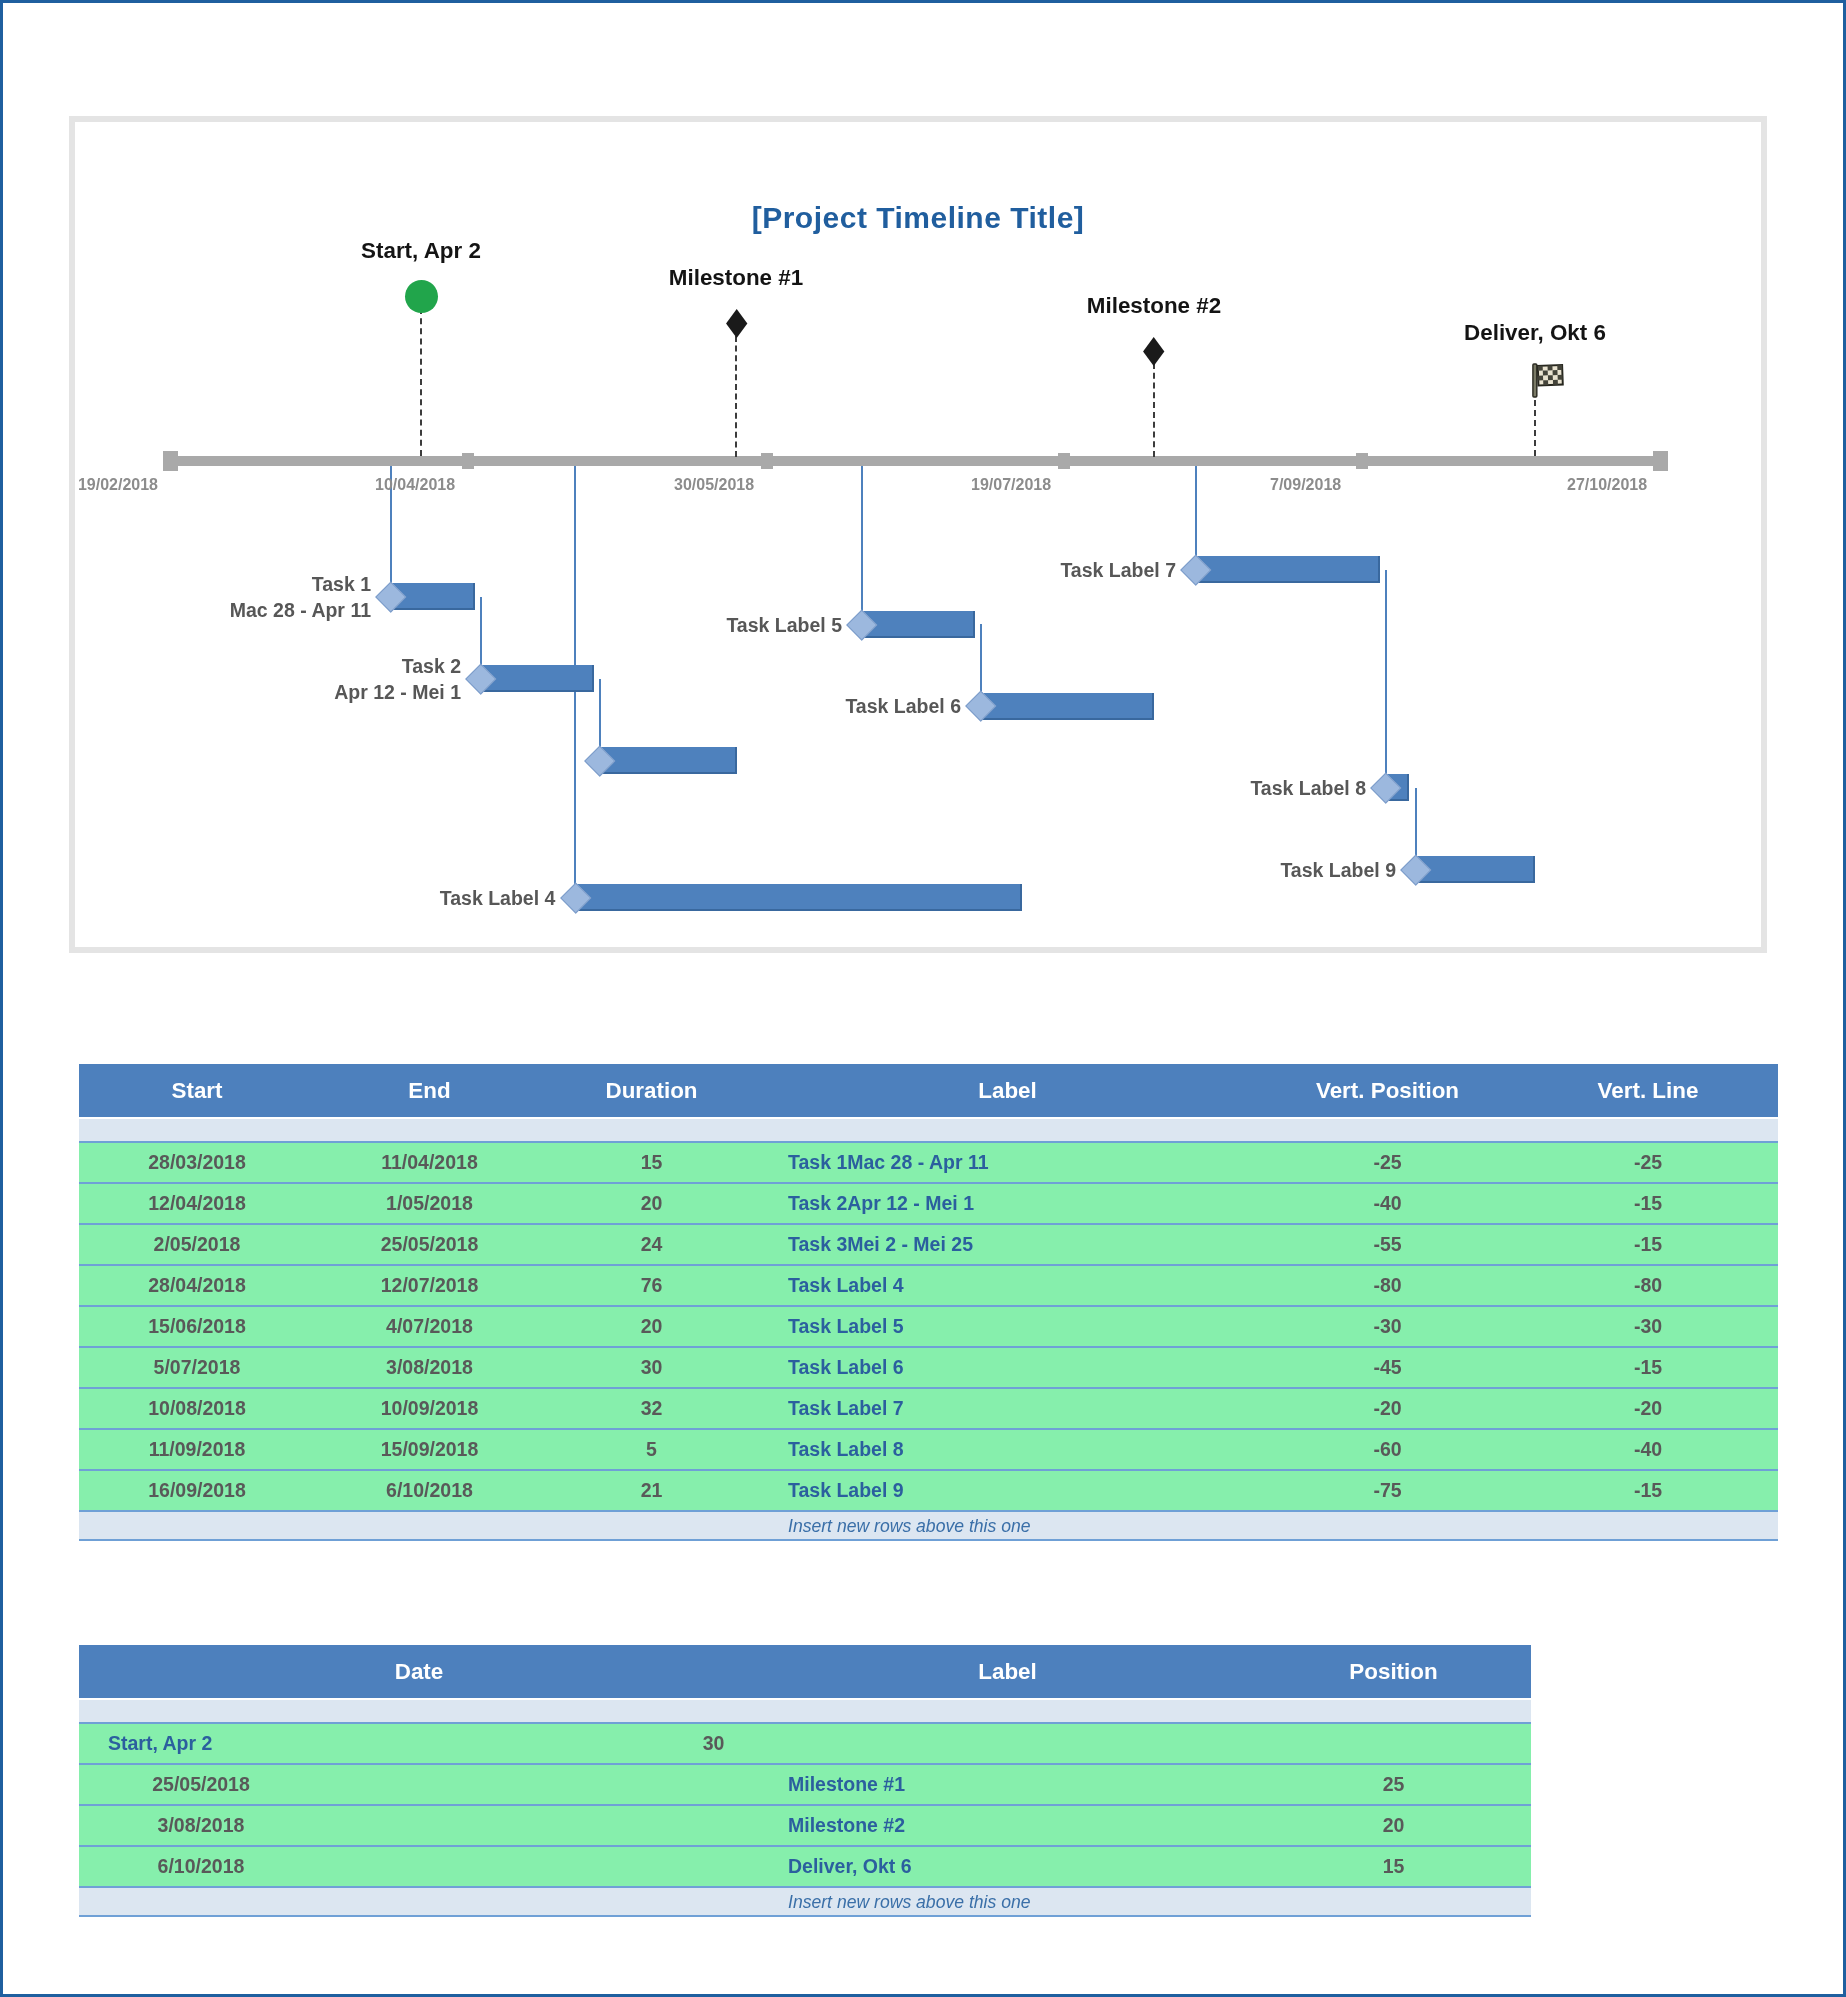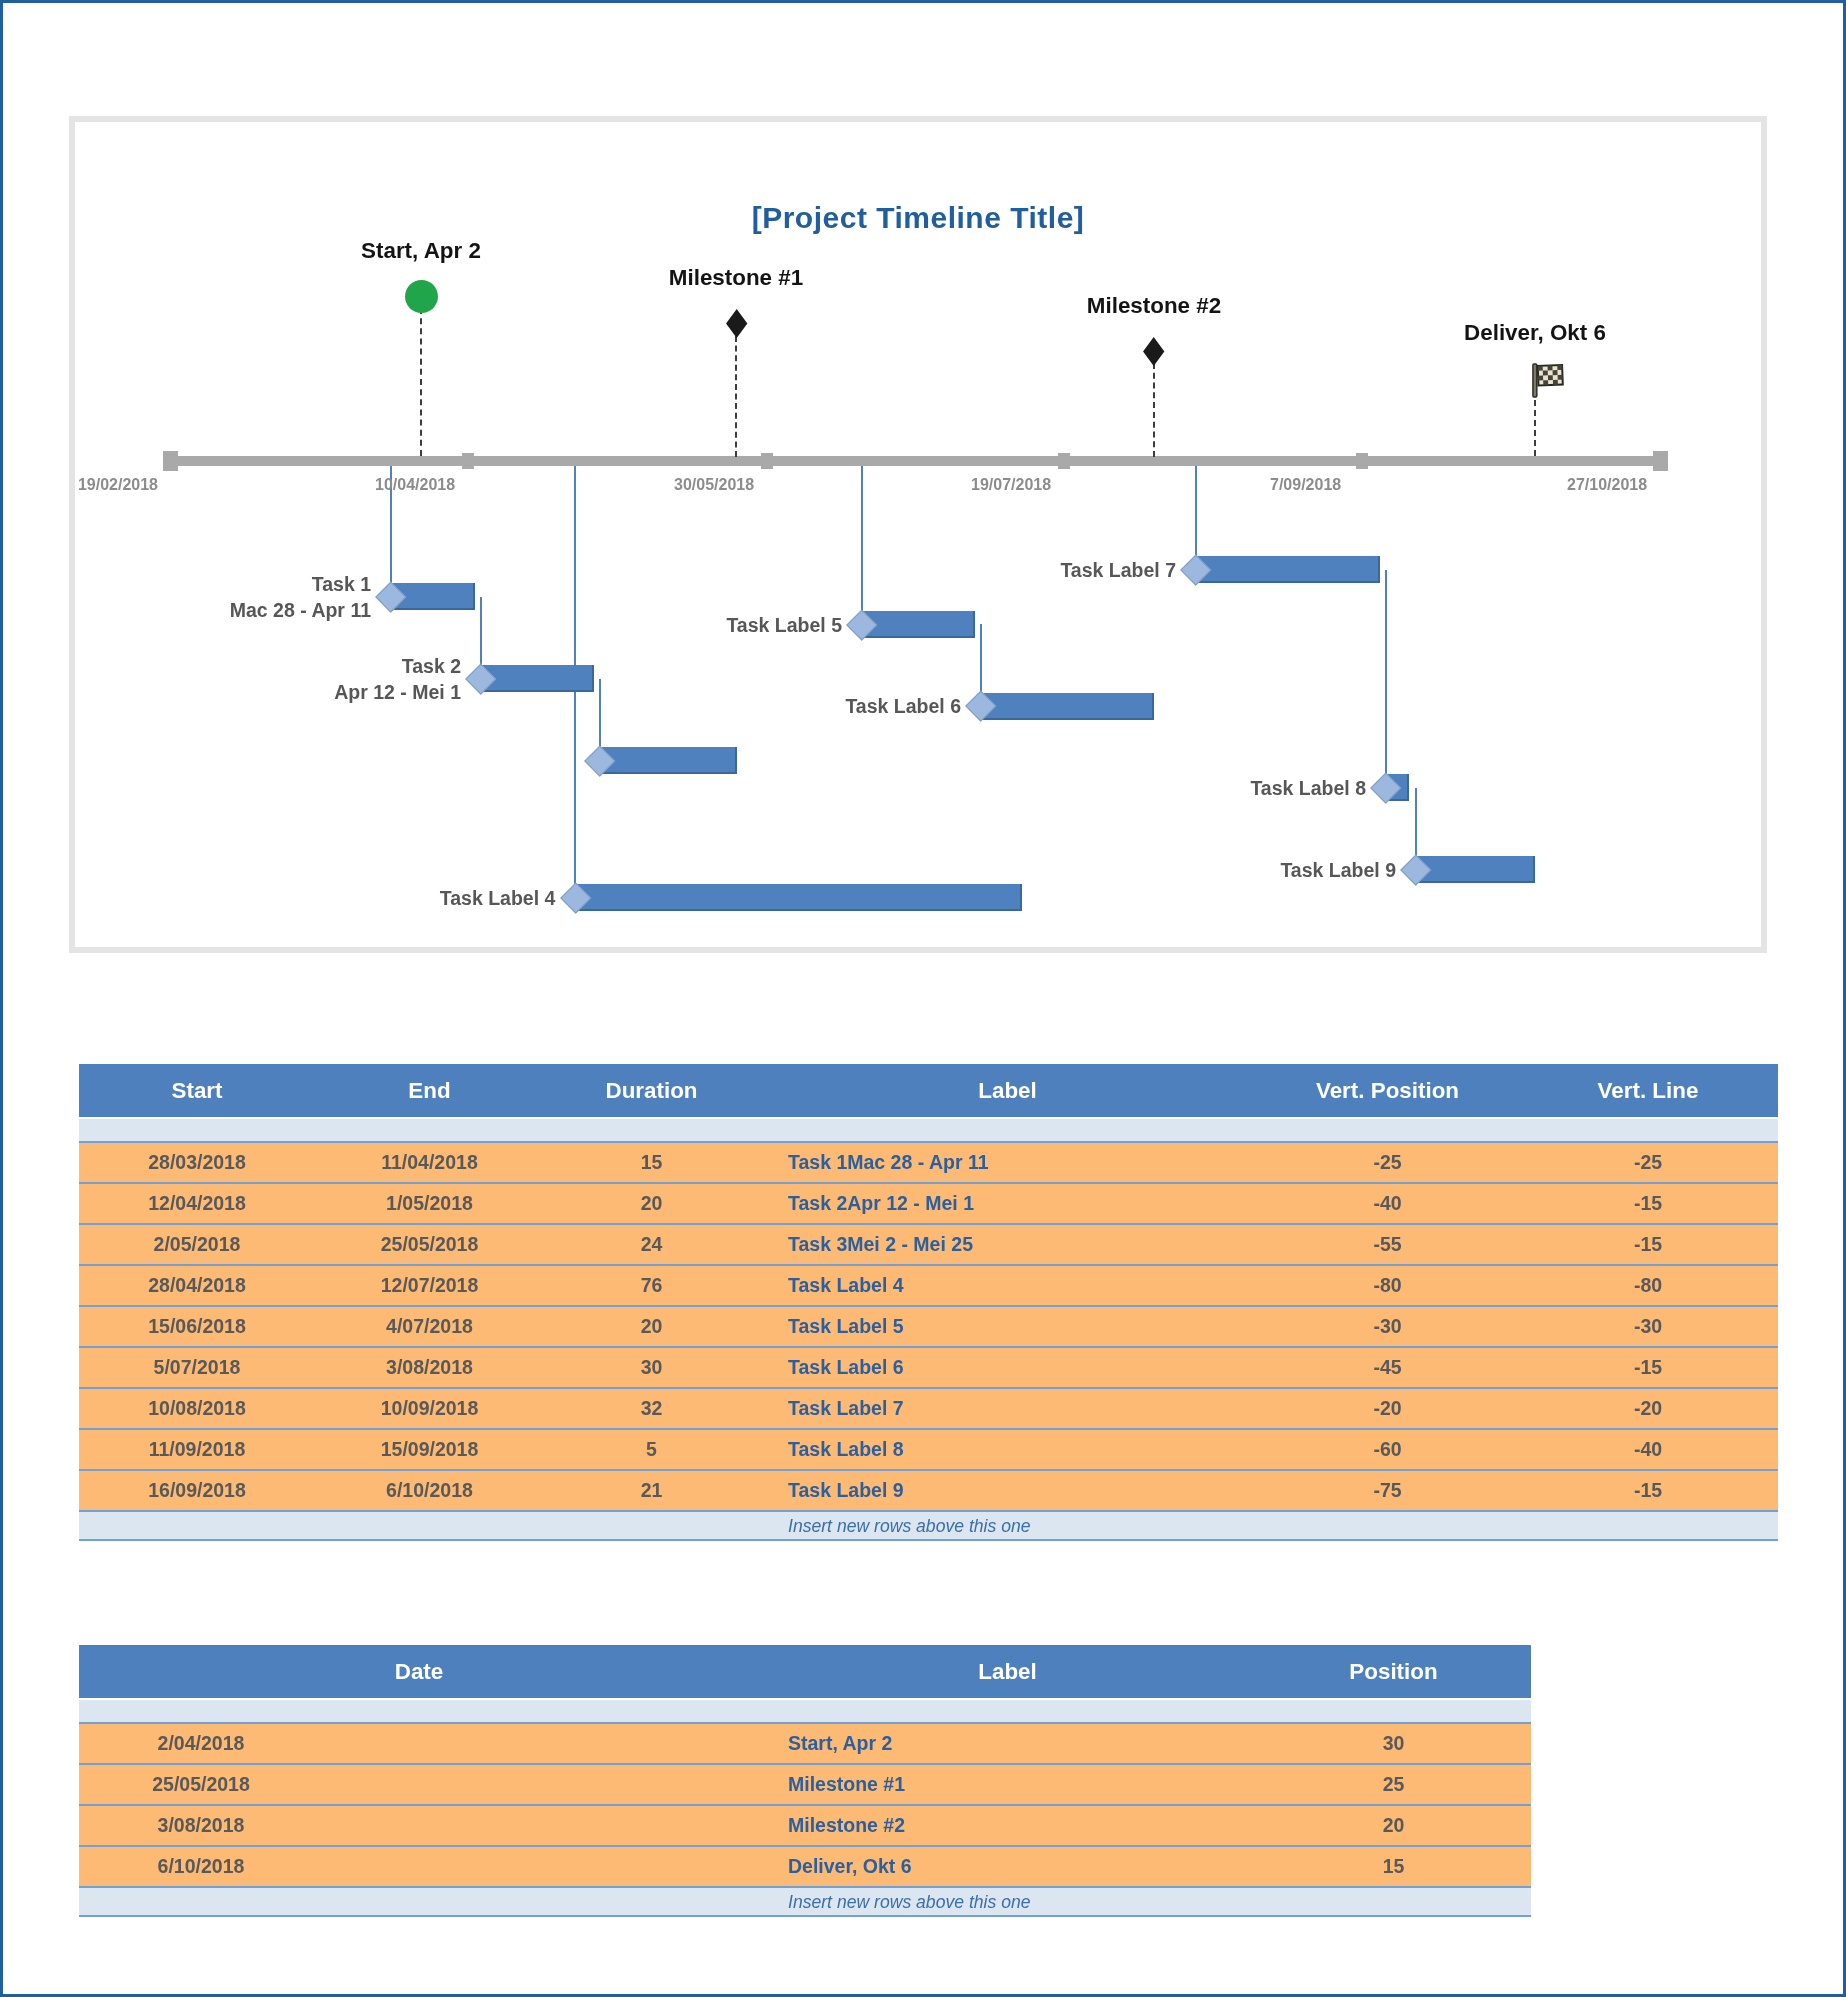--- a/index.html
+++ b/index.html
@@ -23,21 +23,21 @@
   .task-label{width:497px;text-align:right;font-size:19.5px;font-weight:bold;
               color:var(--task-label-gray,#575757);line-height:26px;white-space:nowrap;}
   .circle-marker{width:33px;height:33px;border-radius:50%;background:var(--milestone-green,#21a54b);}
   .section-title{font-size:28px;font-weight:500;color:#151515;}
   .dtable{position:absolute;}
   .trow{display:flex;width:100%;}
   .thead{height:53px;line-height:53px;background:var(--table-header-bg,#4d80bd);}
   .hcell{color:#fff;font-size:22.4px;font-weight:bold;text-align:center;box-sizing:border-box;}
   .band{height:21.5px;background:var(--table-band-bg,#dce6f1);margin-top:2px;
         border-bottom:2.9px solid var(--row-separator,#6fa0d6);}
-  .drow{height:39px;line-height:39px;background:#fdba74;border-bottom:2.9px solid var(--row-separator,#6fa0d6);}
+  .drow{height:39px;line-height:39px;background:#86efac;border-bottom:2.9px solid var(--row-separator,#6fa0d6);}
   .cell{box-sizing:border-box;font-size:19.5px;font-weight:bold;overflow:hidden;white-space:nowrap;}
   .cell.num{text-align:center;color:var(--number-text-gray,#595959);}
   .cell.lbl{text-align:left;padding-left:29px;color:var(--label-text-blue,#2b5f9e);}
   .cell.merge{padding-right:436px;}
   .note-row{height:29px;line-height:29px;background:var(--table-band-bg,#dce6f1);
             border-bottom:2.9px solid var(--row-separator,#6fa0d6);
             font-size:17.6px;font-style:italic;color:var(--note-blue,#3a6fa8);padding-left:709px;box-sizing:border-box;}
 </style>
 </head>
 <body>
@@ -234,21 +234,20 @@
 
   <div class="abs section-title" style="left:76px;top:1599px;">Milestones</div>
   <div id="milestones-table" class="dtable" style="left:76px;top:1642px;width:1452px;">
       <div class="trow thead">
         <div class="hcell merge" style="width: 680px;">Date</div>
         <div class="hcell" style="width: 497px;">Label</div>
         <div class="hcell" style="width: 275px;">Position</div>
       </div>
       <div class="band"></div>
       <div class="trow drow">
-        <div class="cell num merge" style="width: 680px;">2/04/2018</div>
         <div class="cell lbl" style="width: 497px;">Start, Apr 2</div>
         <div class="cell num" style="width: 275px;">30</div>
       </div>
       <div class="trow drow">
         <div class="cell num merge" style="width: 680px;">25/05/2018</div>
         <div class="cell lbl" style="width: 497px;">Milestone #1</div>
         <div class="cell num" style="width: 275px;">25</div>
       </div>
       <div class="trow drow">
         <div class="cell num merge" style="width: 680px;">3/08/2018</div>

